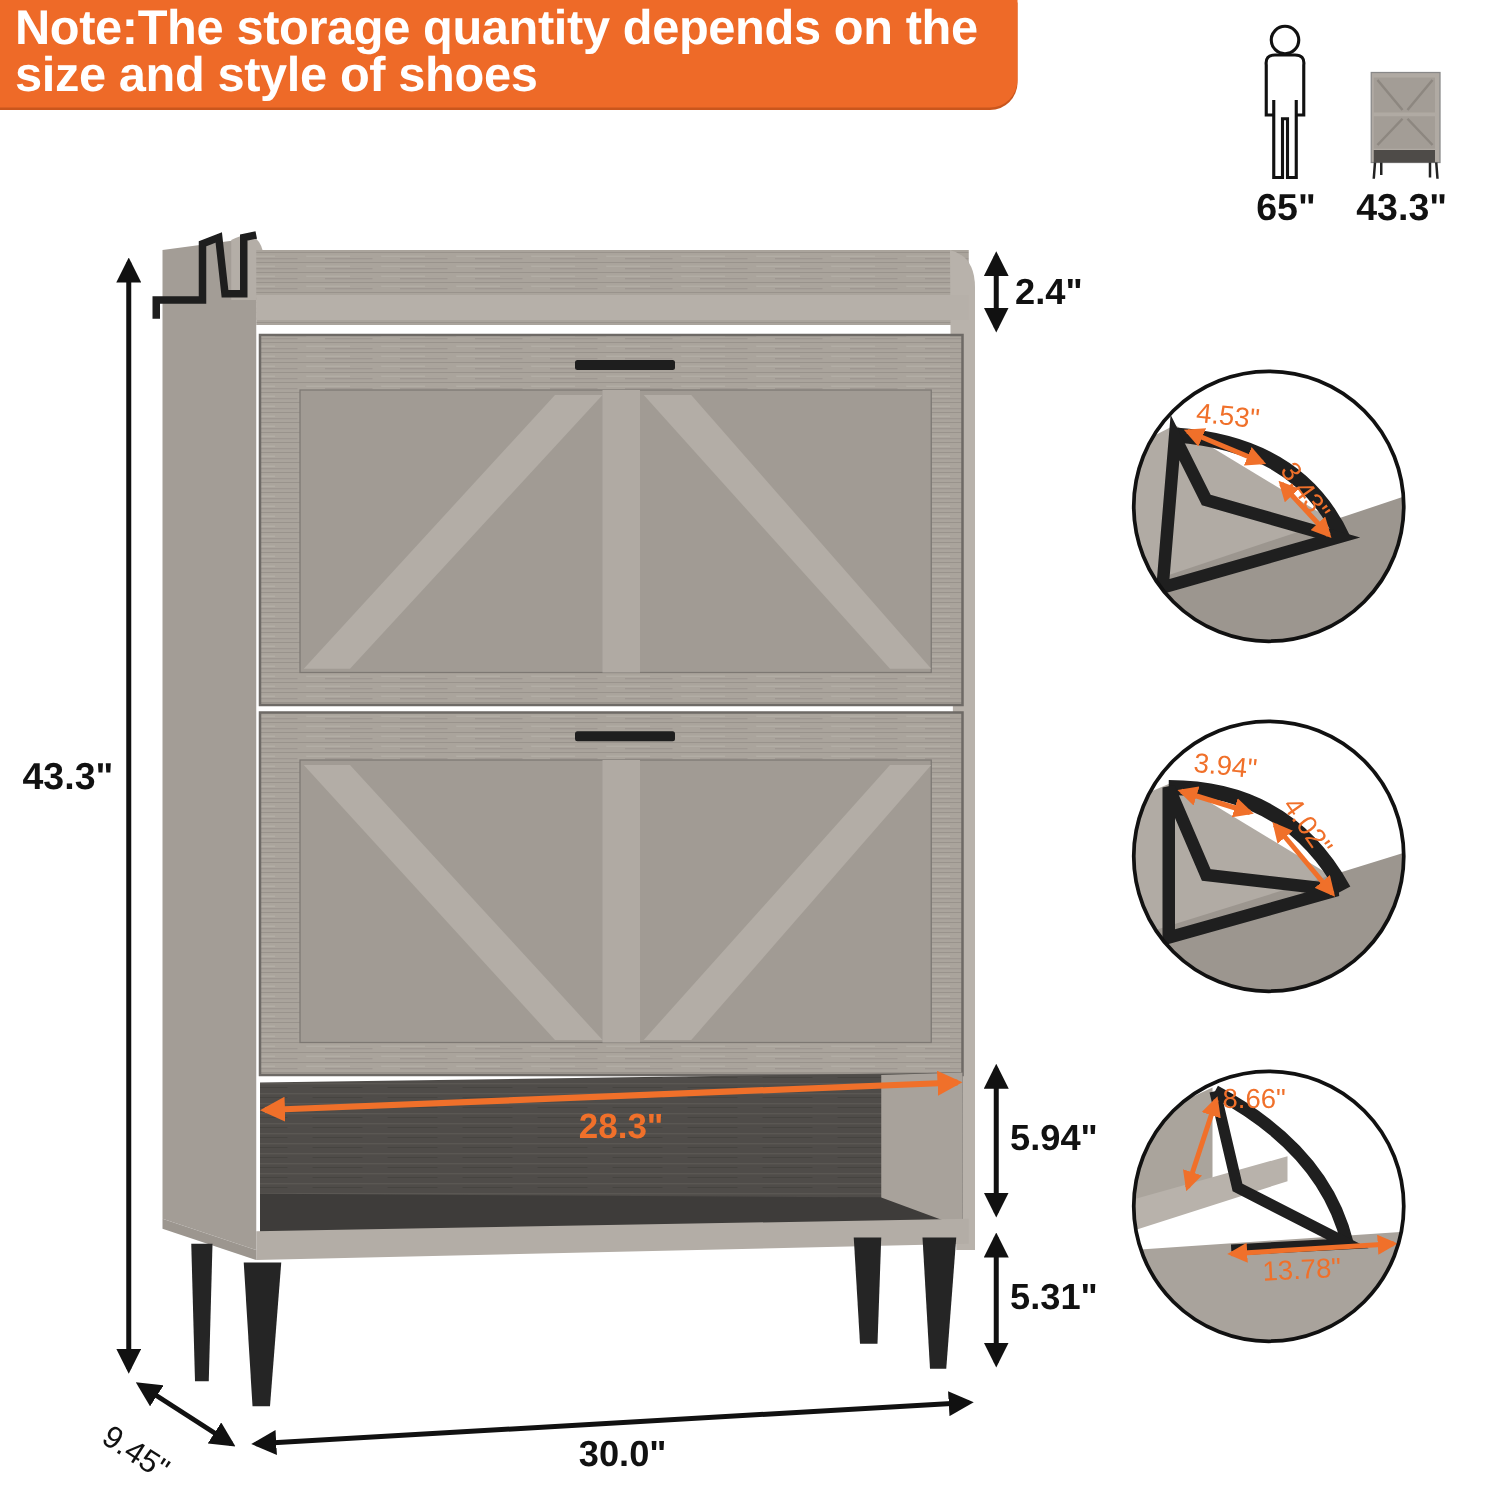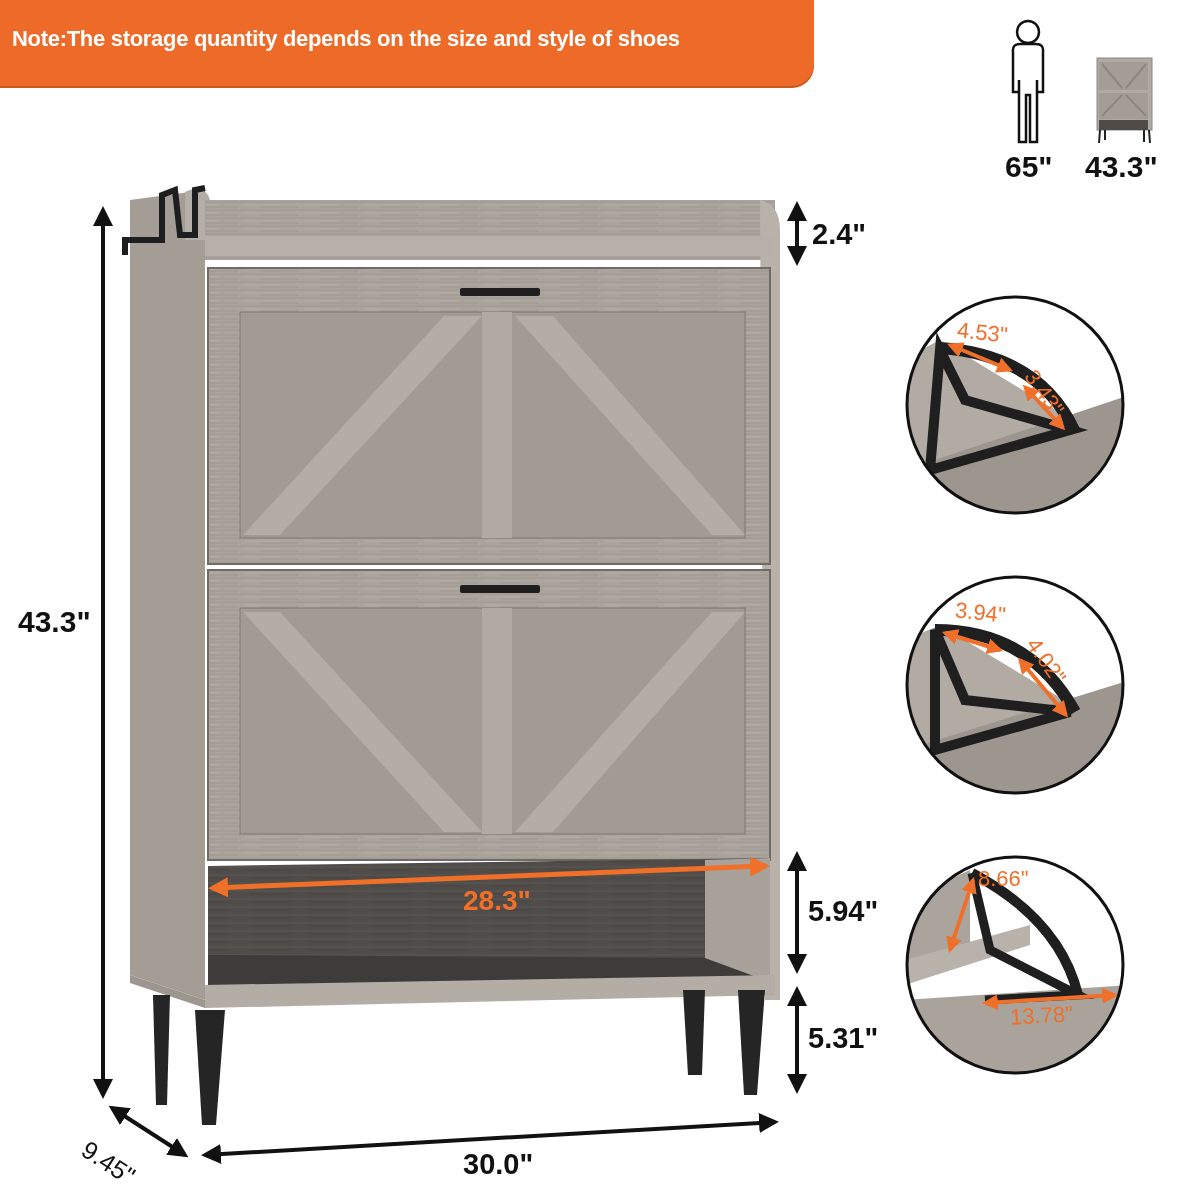--- a/index.html
+++ b/index.html
@@ -1,19 +1,19 @@
 <!DOCTYPE html>
 <html><head>
 <meta charset="utf-8">
 <style>
   html, body { margin:0; padding:0; background:#ffffff; }
   body { width:1200px; height:1200px; position:relative; overflow:hidden; font-family:"Liberation Sans", sans-serif; }
   .abs { position:absolute; }
   .banner { left:0; top:0; width:814px; height:86px; background:#ee6a28; border-bottom-right-radius:22px; box-shadow: 0 2px 0 #c9561d; }
-  .banner-text { left:12px; top:20px; width:800px; color:#ffffff; font-weight:bold; font-size:22px; line-height:38px; letter-spacing:-0.3px; }
+  .banner-text { left:12px; top:4px; width:800px; color:#ffffff; font-weight:bold; font-size:39px; line-height:38px; letter-spacing:-0.3px; }
   .dim { color:#111; font-weight:bold; font-size:27px; font-family:"Liberation Sans", sans-serif; }
   .dim-orange { color:#f0702a; font-weight:bold; font-size:26px; }
   svg { position:absolute; left:0; top:0; }
 </style>
 </head>
 <body>
 
 <div class="abs banner"></div>
 <div class="abs banner-text">Note:The storage quantity depends on the size and style of shoes</div>
 

